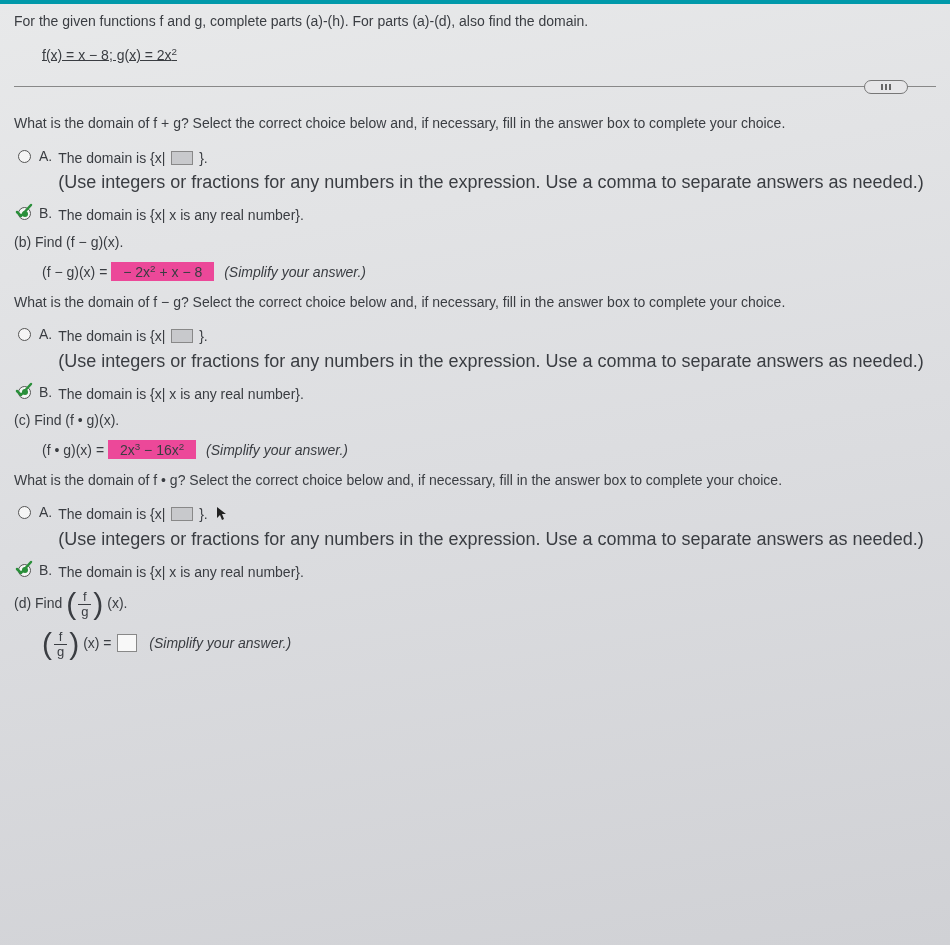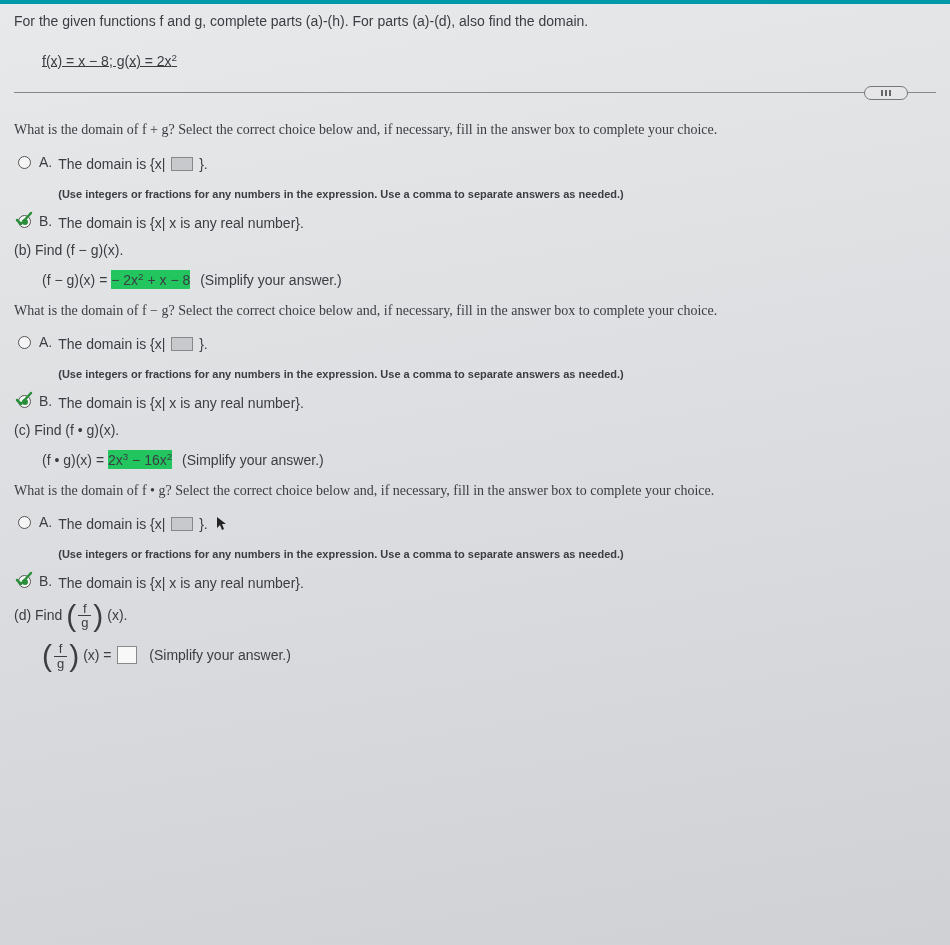--- a/index.html
+++ b/index.html
@@ -14,34 +14,34 @@
     position: relative;
     overflow: hidden;
   }
   body::before {
     content: "";
     position: absolute;
     top: 0; left: 0; right: 0;
     height: 4px;
     background: #0099aa;
   }
-  .problem-stem { margin-bottom: 20px; line-height: 1.4; }
+  .problem-stem { margin-bottom: 14px; line-height: 1.4; }
   .formula-line { margin: 14px 0 18px 28px; text-decoration: underline; }
   .hr-wrap { position: relative; height: 12px; margin-bottom: 22px; }
   .hr-line { border: none; border-top: 1px solid #888; position: absolute; left: 0; right: 0; top: 6px; }
   .pill {
     position: absolute; right: 28px; top: 0;
     width: 44px; height: 14px;
     border: 1px solid #777; border-radius: 7px;
     background: #e6e6e8;
     display: flex; align-items: center; justify-content: center;
   }
   .pill .bars { display: flex; gap: 2px; }
   .pill .bars span { width: 2px; height: 6px; background: #666; }
-  .question { margin-bottom: 14px; line-height: 1.4; font-family: Liberation Serif, serif; }
+  .question { margin-bottom: 14px; line-height: 1.4; }
   .choice-row {
     display: flex; align-items: flex-start;
     margin: 10px 0 6px 4px;
   }
   .radio {
     width: 13px; height: 13px; border-radius: 50%;
     border: 1.5px solid #555; flex: 0 0 auto;
     margin-top: 2px; margin-right: 8px;
     display: flex; align-items: center; justify-content: center;
     background: #f5f5f5;
@@ -51,38 +51,38 @@
   }
   .check-overlay {
     position: relative;
   }
   .check-overlay svg.checkmark {
     position: absolute; left: -3px; top: -2px;
     width: 18px; height: 18px;
   }
   .choice-letter { font-weight: normal; margin-right: 6px; }
   .choice-body { flex: 1; line-height: 1.45; }
-  .choice-note { margin-top: 13px; font-size: 11px; font-weight: bold; }
+  .choice-note { margin-top: 1px; font-size: 18px; }
   .blank-box {
     display: inline-block; width: 22px; height: 14px;
     background: #c8c9cc; border: 1px solid #888;
     vertical-align: -2px; margin: 0 2px;
   }
   .blank-box.empty {
     width: 20px; height: 18px; background: #f8f8f8;
     vertical-align: -4px;
   }
   .section-hdr { margin: 8px 0 10px 0; }
   .eq-line { margin: 12px 0 12px 28px; }
   .filled-answer {
-    background: #22c55e;
-    padding: 1px 0;
+    background: #ec4899;
+    padding: 1px 12px;
     display: inline-block;
   }
-  .hint { margin-left: 6px; }
+  .hint { margin-left: 6px; font-style: italic; }
   sup { font-size: 0.7em; vertical-align: 0.5em; }
   .frac {
     display: inline-block; vertical-align: middle; text-align: center;
     font-size: 13px; line-height: 1.05; margin: 0 2px;
   }
   .frac .num { display: block; border-bottom: 1px solid #3a3d42; padding: 0 3px; }
   .frac .den { display: block; padding: 0 3px; }
   .paren { font-size: 30px; vertical-align: middle; line-height: 0; font-weight: 300; }
   .cursor-arrow {
     display: inline-block; width: 12px; height: 16px; vertical-align: -3px;

